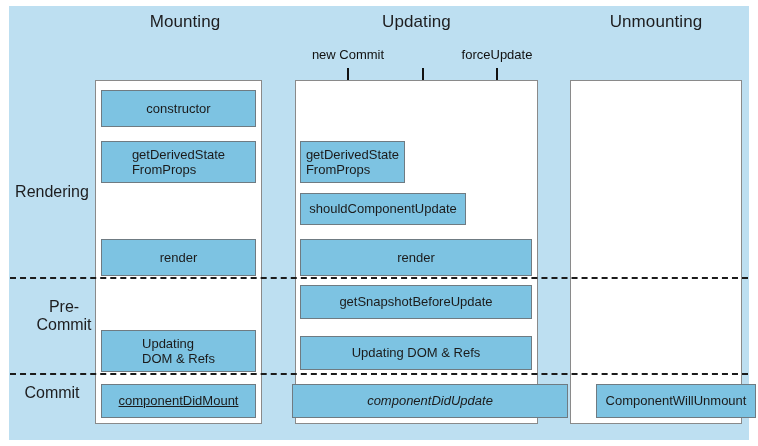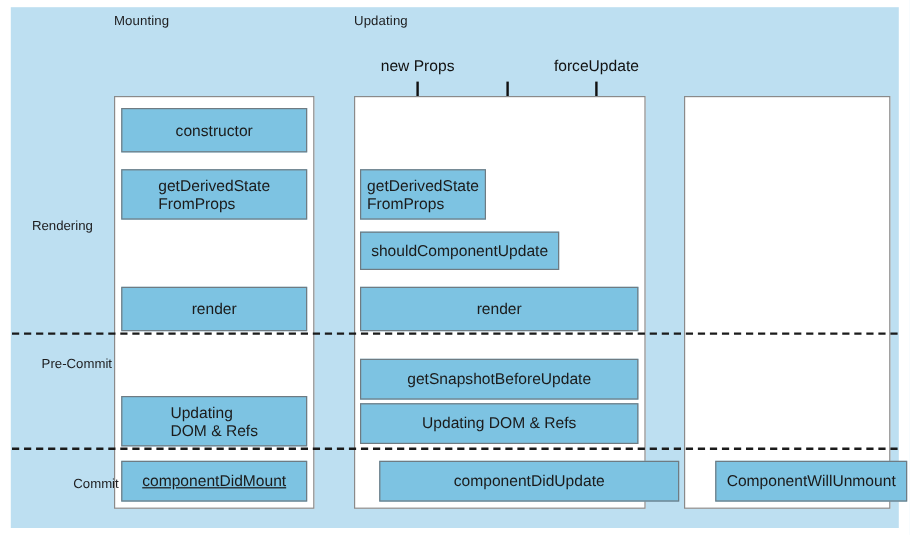--- a/index.html
+++ b/index.html
@@ -22,21 +22,22 @@
     top: 6px;
     width: 740px;
     height: 434px;
     background: #bddff1;
     box-sizing: border-box;
   }
   
   .col-header {
     position: absolute;
     top: 12px;
-    font-size: 11px;
+    text-align: center;
+    font-size: 17px;
     color: #1d1d1f;
     letter-spacing: 0.1px;
   }
   
   .trigger-label {
     position: absolute;
     top: 47px;
     text-align: center;
     font-size: 13px;
     color: #111;
@@ -87,34 +88,35 @@
     width: 738px;
     height: 0;
     border-top: 2.5px dashed #1b1b1b;
   }
   
   .phase-label {
     position: absolute;
     left: 10px;
     width: 84px;
     text-align: center;
-    font-size: 11px;
+    font-size: 16px;
     color: #1d1d1f;
   }
 </style>
 </head>
 <body>
 
 <div id="stage">
   <div id="canvas"></div>
 
   <div class="col-header" style="left:95px; width:180px;">Mounting</div>
   <div class="col-header" style="left:295px; width:243px;">Updating</div>
+  <div class="col-header" style="left:570px; width:172px;">Unmounting</div>
 
-  <div class="trigger-label" style="left:348px;">new Props</div>
+  <div class="trigger-label" style="left:348px;">new Commit</div>
   <div class="trigger-label" style="left:423px;margin-top:48px;">setState</div>
   <div class="trigger-label" style="left:497px;">forceUpdate</div>
 
   <div class="arrow-line" style="left:347px; top:68px; height:68px;"></div>
   <div class="arrow-head" style="left:348px; top:133px;"></div>
 
   <div class="arrow-line" style="left:422px; top:68px; height:110px;"></div>
   <div class="arrow-head" style="left:423px; top:175px;"></div>
 
   <div class="arrow-line" style="left:496px; top:68px; height:162px;"></div>
@@ -129,25 +131,25 @@
 FromProps</div>
   <div class="lc-box" style="left:101px; top:239px; width:155px; height:37px;">render</div>
   <div class="lc-box" style="left:101px; top:330px; width:155px; height:42px;">Updating
 DOM &amp; Refs</div>
   <div class="lc-box" style="left:101px; top:384px; width:155px; height:34px;text-decoration:underline;">componentDidMount</div>
 
   <div class="lc-box" style="left:300px; top:141px; width:105px; height:42px;">getDerivedState
 FromProps</div>
   <div class="lc-box" style="left:300px; top:193px; width:166px; height:32px;">shouldComponentUpdate</div>
   <div class="lc-box" style="left:300px; top:239px; width:232px; height:37px;">render</div>
-  <div class="lc-box" style="left:300px; top:299px; width:232px; height:34px;">getSnapshotBeforeUpdate</div>
+  <div class="lc-box" style="left:300px; top:285px; width:232px; height:34px;">getSnapshotBeforeUpdate</div>
   <div class="lc-box" style="left:300px; top:336px; width:232px; height:34px;">Updating DOM &amp; Refs</div>
-  <div class="lc-box" style="left:316px; top:384px; width:250px; height:34px;">componentDidUpdate</div>
+  <div class="lc-box" style="left:292px; top:384px; width:276px; height:34px;font-style:italic;">componentDidUpdate</div>
 
   <div class="lc-box" style="left:576px; top:384px; width:160px; height:34px;margin-left:20px;">ComponentWillUnmount</div>
 
   <div class="phase-divider" style="top:277px;"></div>
   <div class="phase-divider" style="top:373px;"></div>
 
   <div class="phase-label" style="top:183px;">Rendering</div>
   <div class="phase-label" style="top:298px;margin-left:12px;">Pre-Commit</div>
-  <div class="phase-label" style="top:398px;padding-left:28px;">Commit</div>
+  <div class="phase-label" style="top:384px;">Commit</div>
 </div>
 
 </body></html>

